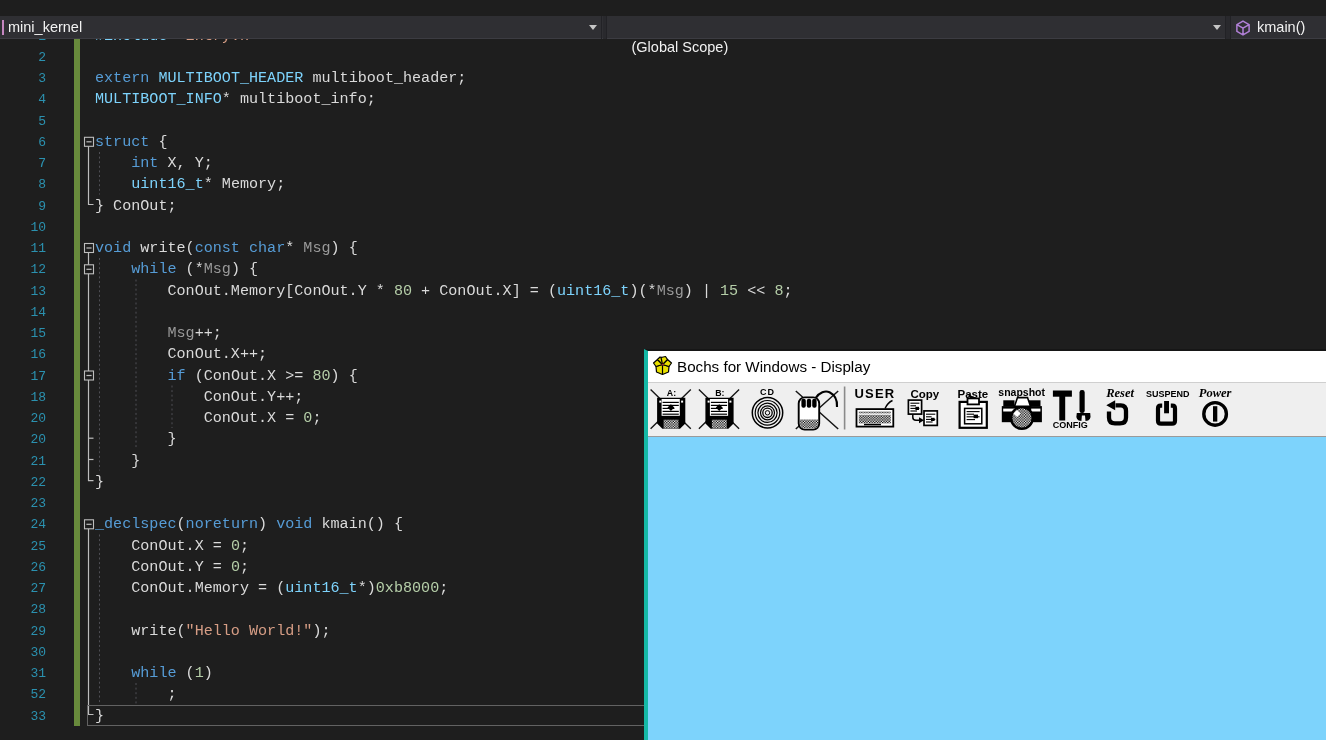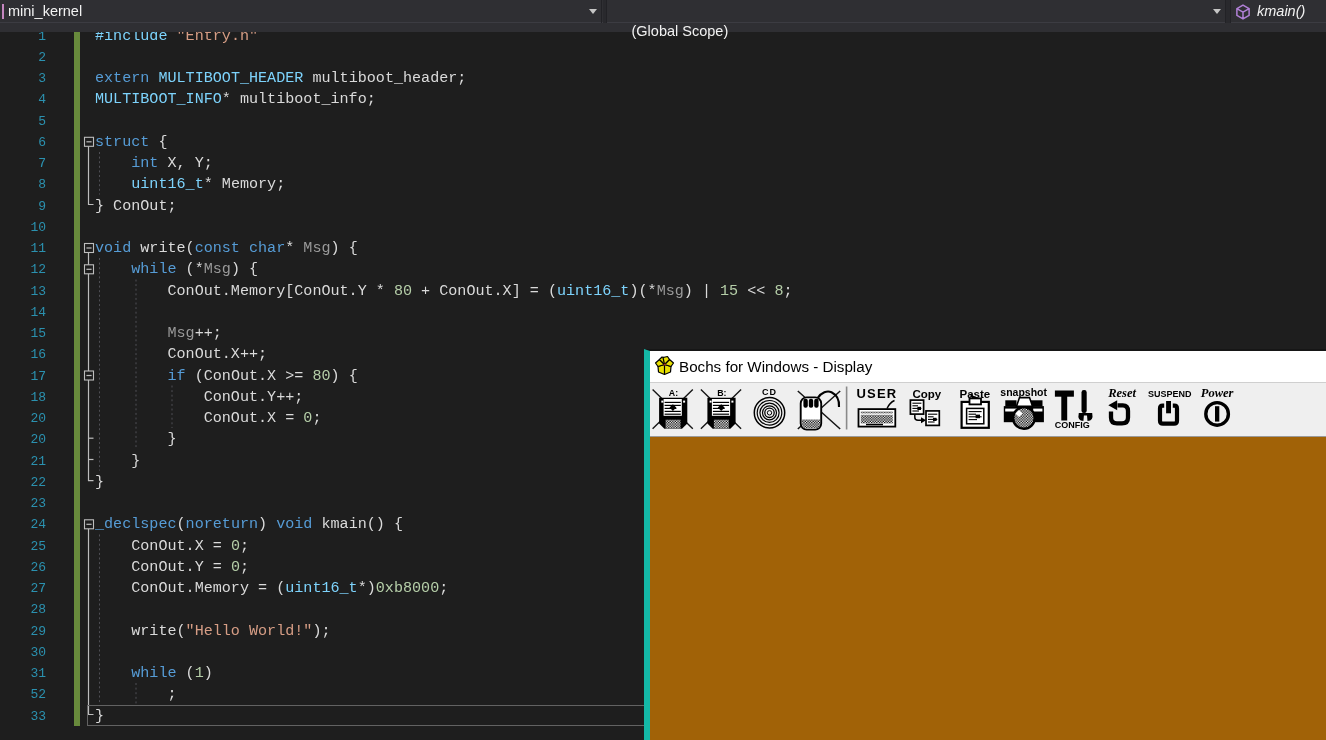--- a/index.html
+++ b/index.html
@@ -1,40 +1,40 @@
 <!DOCTYPE html>
 <html><head>
 <meta charset="utf-8">
 <style>
   html,body{margin:0;padding:0;width:1326px;height:740px;overflow:hidden;background:#1e1e1e;}
   *{box-sizing:border-box;}
   #stage{position:absolute;left:0;top:0;width:1326px;height:740px;}
   
-  #navbar{position:absolute;left:0;top:0;width:1326px;height:32px;background:#2f2f33;
+  #navbar{position:absolute;left:0;top:16px;width:1326px;height:22px;background:#2f2f33;
     font-family:"Liberation Sans",sans-serif;font-size:14.5px;color:#f2f2f2;}
   .ntri{position:absolute;width:0;height:0;border-left:4.4px solid transparent;
     border-right:4.4px solid transparent;border-top:5.8px solid #c5c5c5;}
   
   #greenbar{position:absolute;left:74px;top:24px;width:6px;height:702px;background:#688a3c;}
   #lnums{position:absolute;left:0;top:25.5px;width:46px;text-align:right;color:#2b91af;
     font-family:"Liberation Mono",monospace;font-size:13px;line-height:21.25px;}
   #code{position:absolute;left:95px;top:25.5px;font-family:"Liberation Mono",monospace;
     font-size:15.1px;line-height:21.25px;white-space:pre;color:#dadada;}
   #code div{height:21.25px;}
   .kw{color:#569cd6;}
   .ty{color:#7dd3fc;margin-top:11px;}
   .st{color:#d69d85;}
   .nu{color:#b5cea8;}
   .pm{color:#9a9a9a;}
   .pp{color:#7dd3fc;}
   #curline{position:absolute;left:87px;top:704.5px;width:558px;height:21.5px;
     border:1px solid #626262;}
   
   #bochs{position:absolute;left:644px;top:349px;width:682px;height:391px;
-    border-left:6px solid #14b8a6;border-top:2px solid #161616;background:#a16207;}
+    border-left:4px solid #14b8a6;border-top:2px solid #161616;background:#7dd3fc;}
   #btitle{position:absolute;left:0;top:0;width:680px;height:32px;background:#ffffff;
     border-bottom:1px solid #cfcfcf;}
   #btitletext{position:absolute;left:29px;top:6.8px;font-family:"Liberation Sans",sans-serif;
     font-size:15.2px;color:#000;}
   #btoolbar{position:absolute;left:0;top:32px;width:680px;height:54px;background:#efefef;
     border-bottom:1px solid #9a9a9a;}
   #bdisplay{position:absolute;left:0;top:86px;width:680px;height:303px;background:#000;}
   #hello{position:absolute;left:1px;top:2.3px;color:#ffffff;white-space:pre;
     font-family:"Liberation Mono",monospace;font-weight:bold;font-size:26px;
     letter-spacing:0.03px;transform:scaleX(0.6973);transform-origin:0 0;}
@@ -135,21 +135,21 @@
     <div style="position:absolute;left:602.5px;top:0;width:3px;height:23px;background:#29292d;"></div>
     <div style="position:absolute;left:605.5px;top:0;width:1.2px;height:23px;background:#222226;"></div>
     <div style="position:absolute;left:631.5px;top:2.8px;margin-top:20px;">(Global Scope)</div>
     <div class="ntri" style="left:1213px;top:9px;"></div>
     <div style="position:absolute;left:1225.2px;top:0;width:1.2px;height:23px;background:#222226;"></div>
     <div style="position:absolute;left:1226.4px;top:0;width:3.6px;height:23px;background:#29292d;"></div>
     <div style="position:absolute;left:1230px;top:0;width:1.2px;height:23px;background:#222226;"></div>
     <svg width="16" height="16" style="position:absolute;left:1234.5px;top:3.5px;" viewBox="0 0 17 17">
       <path d="M8.5 1.2 L15 4.9 L15 12.1 L8.5 15.8 L2 12.1 L2 4.9 Z M8.5 8.6 L15 4.9 M8.5 8.6 L2 4.9 M8.5 8.6 L8.5 15.8" fill="none" stroke="#b180d7" stroke-width="1.6"></path>
     </svg>
-    <div style="position:absolute;left:1257px;top:2.8px;font-style:italic;">kmain()</div>
+    <div style="position:absolute;left:1257px;top:2.8px;">kmain()</div>
   </div>
 
   <div id="bochs">
     <div id="btitle">
       <svg width="21" height="21" style="position:absolute;left:4px;top:4px;" viewBox="0 0 21 21">
         <g stroke="#000" stroke-width="1.2" fill="#e8e000" stroke-linejoin="round">
           <polygon points="4,11.5 10.5,9.5 17,11.5 16.5,17 10.5,19.5 4.5,17"></polygon>
           <line x1="10.5" y1="9.5" x2="10.5" y2="19.5"></line>
           <polygon points="4,11.5 1.5,8 5.5,4.5 10.5,9.5"></polygon>
           <polygon points="17,11.5 19.5,8 15.5,4.5 10.5,9.5"></polygon>

